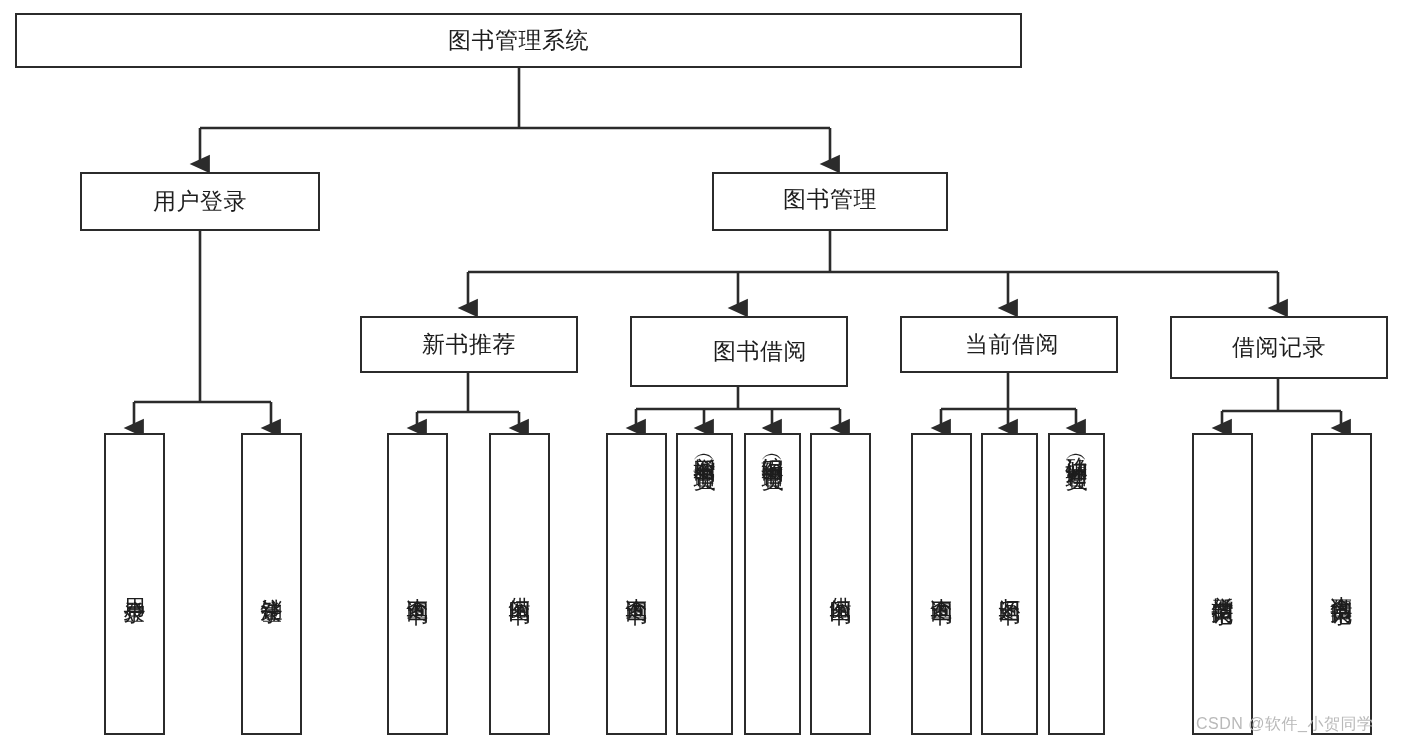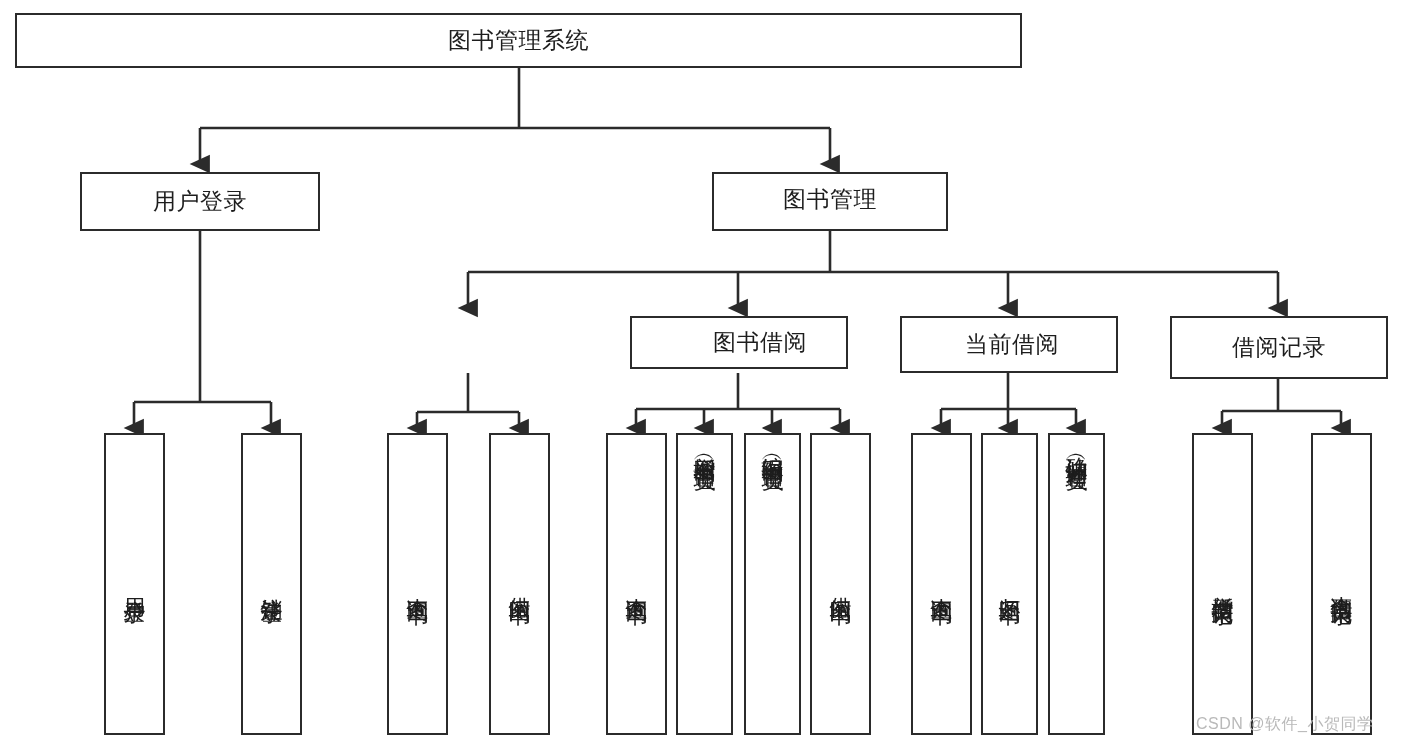--- a/index.html
+++ b/index.html
@@ -139,22 +139,25 @@
   </div>
 
   <div class="node horizontal" style="left:80px; top:172px; width:240px; height:59px;">
     <span class="node-label">用户登录</span>
   </div>
 
   <div class="node horizontal" style="left:712px; top:172px; width:236px; height:59px;font-family:Liberation Mono, monospace;">
     <span class="node-label">图书管理</span>
   </div>
 
-
-  <div class="node horizontal" style="left:630px; top:316px; width:218px; height:53px;padding-left:42px;">
+  <div class="node horizontal" style="left:360px; top:316px; width:218px; height:57px;">
+    <span class="node-label">新书推荐</span>
+  </div>
+
+  <div class="node horizontal" style="left:630px; top:316px; width:218px; height:71px;padding-left:42px;">
     <span class="node-label">图书借阅</span>
   </div>
 
   <div class="node horizontal" style="left:900px; top:316px; width:218px; height:57px;padding-left:6px;">
     <span class="node-label">当前借阅</span>
   </div>
 
   <div class="node horizontal" style="left:1170px; top:316px; width:218px; height:63px;">
     <span class="node-label">借阅记录</span>
   </div>

